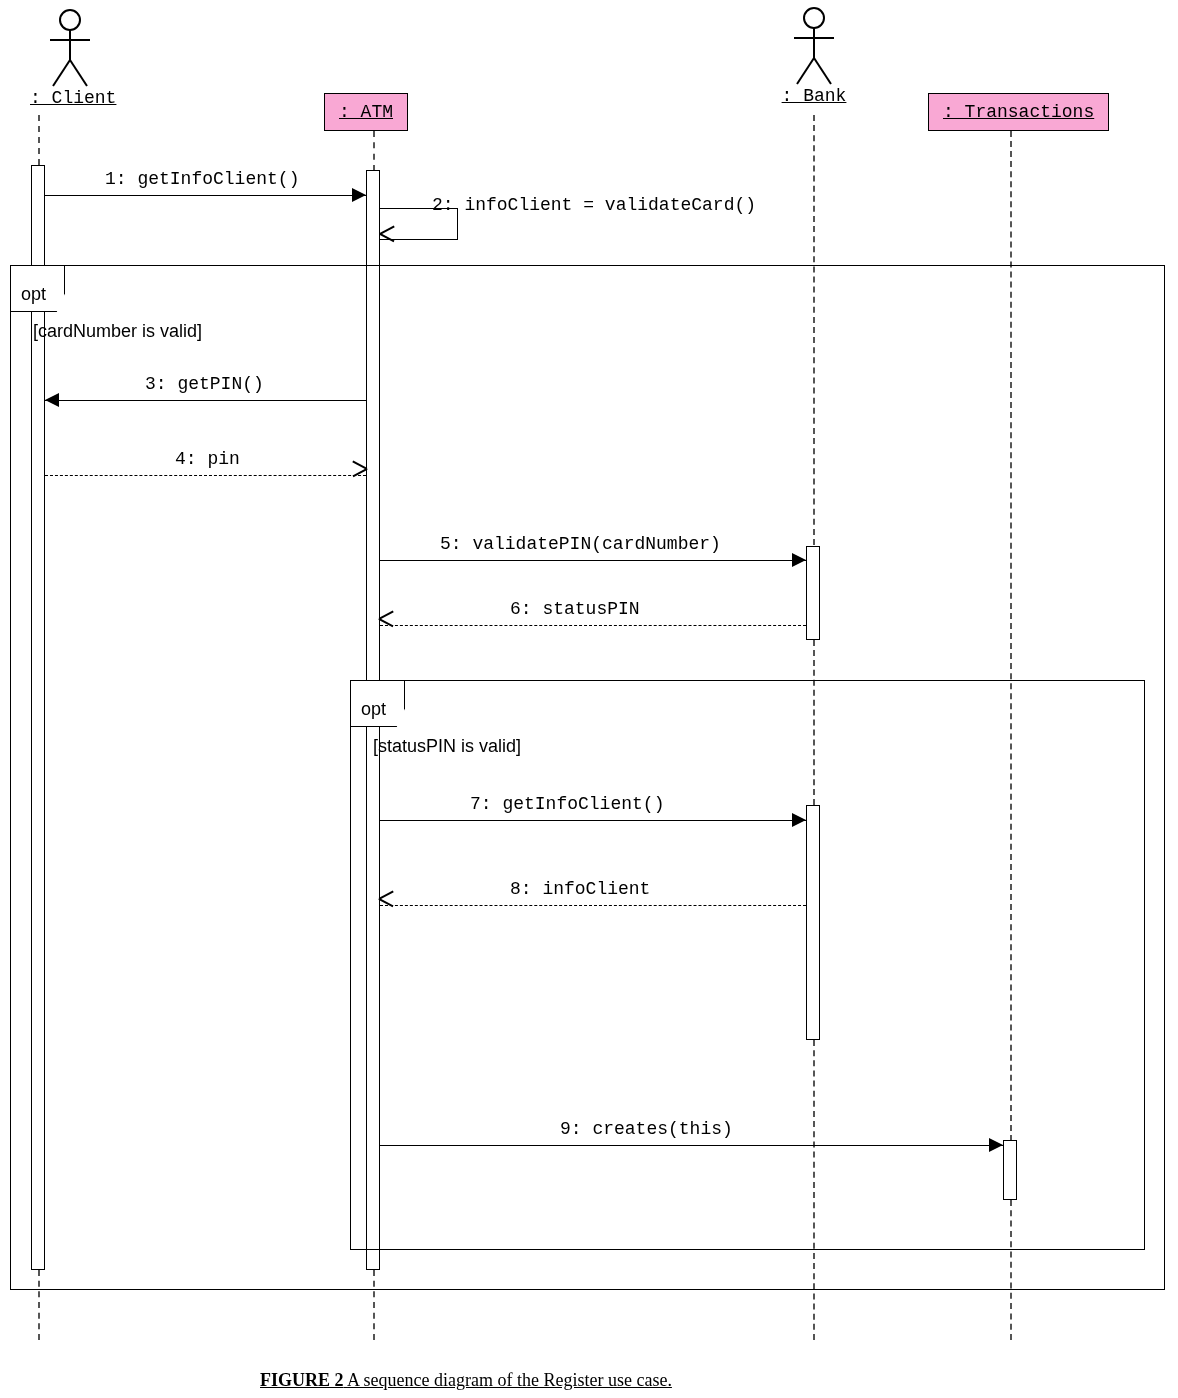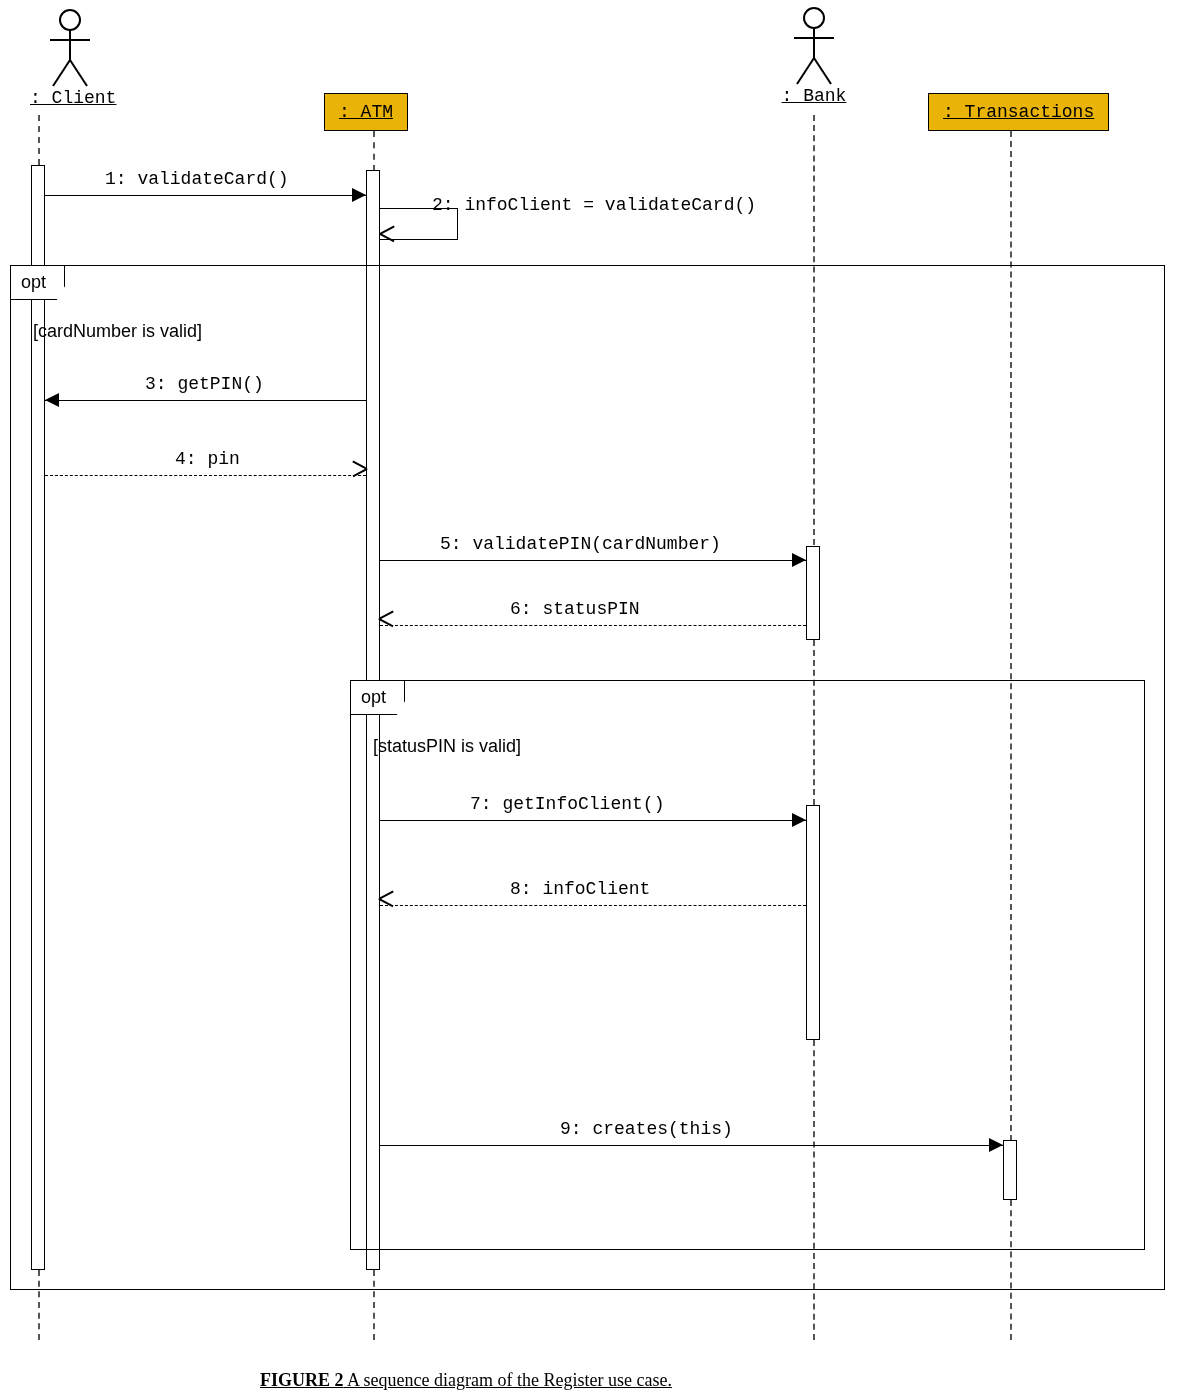--- a/index.html
+++ b/index.html
@@ -15,21 +15,21 @@
       position: absolute;
       text-align: center;
     }
     .actor svg { display: block; margin: 0 auto; }
     .actor-label {
       text-decoration: underline;
       white-space: nowrap;
     }
     .lifeline-box {
       position: absolute;
-      background: #eab308;
+      background: #f9a8d4;
       border: 1px solid #000;
       padding: 8px 14px;
       text-decoration: underline;
     }
     .dashed-line {
       position: absolute;
       border-left: 2px dashed #555;
       width: 0;
     }
     .activation {
@@ -108,21 +108,21 @@
     .fragment {
       position: absolute;
       border: 1px solid #000;
       background: transparent;
     }
     .frag-label {
       position: absolute;
       top: -1px; left: -1px;
       background: white;
       border: 1px solid #000;
-      padding: 6px 18px 6px 10px;
+      padding: 18px 18px 6px 10px;
       font-family: Arial, sans-serif;
       font-size: 18px;
       clip-path: polygon(0 0, 100% 0, 100% 60%, 85% 100%, 0 100%);
     }
     .guard {
       position: absolute;
       font-family: Arial, sans-serif;
       font-size: 18px;
     }
     .self-msg {
@@ -185,21 +185,21 @@
 
 <div class="activation" style="left:366px; top:170px; height:1100px;"></div>
 
 <div class="activation" style="left:806px; top:546px; height:94px;"></div>
 
 <div class="activation" style="left:806px; top:805px; height:235px;"></div>
 
 <div class="activation" style="left:1003px; top:1140px; height:60px;"></div>
 
 <div class="msg" style="left:45px; top:195px; width:321px;">
-  <div class="msg-label" style="left:60px;">1: validateCard()</div>
+  <div class="msg-label" style="left:60px;">1: getInfoClient()</div>
   <div class="msg-line"></div>
   <div class="arrowhead right"></div>
 </div>
 
 <div>
   <div class="self-msg" style="left:380px; top:208px; width:78px; height:32px;"></div>
   <div class="arrowhead open-left" style="position:absolute; left:381px; top:233px;"></div>
   <div class="msg-label" style="position:absolute; left:432px; top:195px;">2: infoClient = validateCard()</div>
 </div>
 

